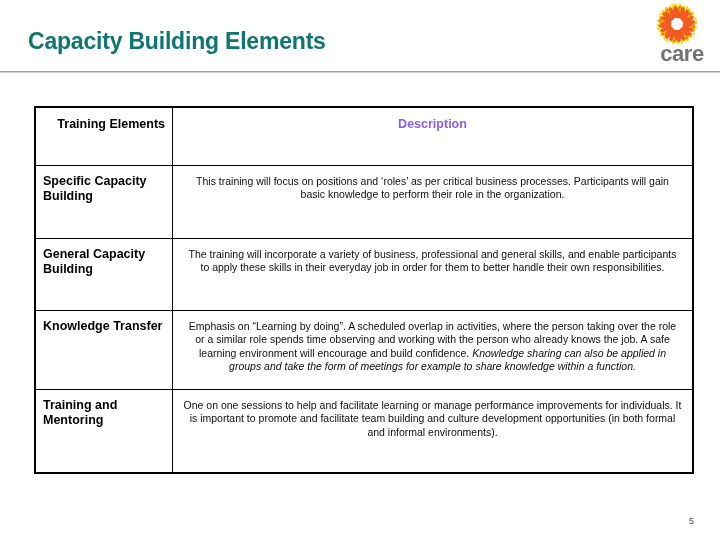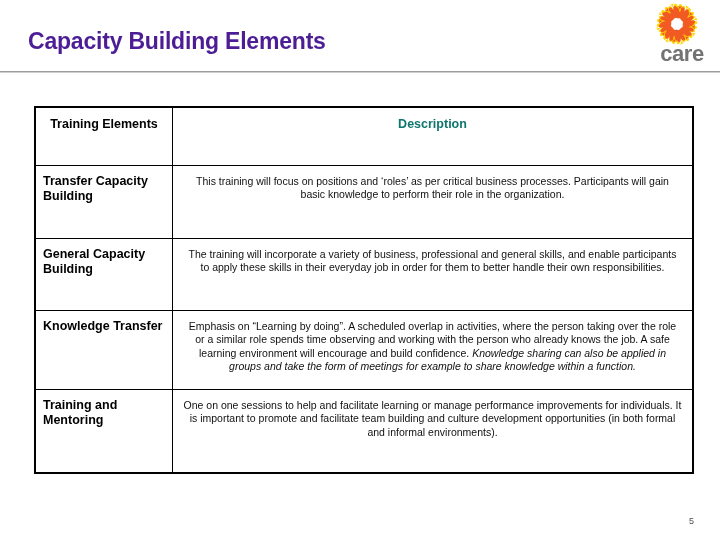--- a/index.html
+++ b/index.html
@@ -22,21 +22,21 @@
     top: 0;
     width: 720px;
     height: 73px;
   }
   #page-title {
     position: absolute;
     left: 28px;
     top: 28px;
     font-size: 23px;
     font-weight: bold;
-    color: #4c1d95;
+    color: #0f766e;
     letter-spacing: -0.2px;
     white-space: nowrap;
   }
   #header-rule {
     position: absolute;
     left: 0;
     top: 71px;
     width: 720px;
     height: 2px;
     background: linear-gradient(to bottom, #9d9d9d 0 1px, #cfcfcf 1px 2px);
@@ -102,28 +102,28 @@
     padding: 9px 10px 6px 10px;
   }
 
   th .cell-inner {
     padding-top: 9px;
   }
 
   .th-element {
     font-size: 12.5px;
     font-weight: bold;
-    text-align: center;
+    text-align: right;
     color: #000;
   }
   .th-desc {
     font-size: 12.5px;
     font-weight: bold;
     text-align: center;
-    color: #0f766e;
+    color: #8b5cf6;
   }
 
   .element-name {
     font-size: 12.5px;
     font-weight: bold;
     line-height: 15px;
     color: #000;
   }
   .desc-text {
     font-size: 10.5px;
@@ -233,21 +233,21 @@
       <th>
         <div class="cell-inner th-element">Training Elements</div>
       </th>
       <th>
         <div class="cell-inner th-desc">Description</div>
       </th>
     </tr>
 
     <tr class="row-1">
       <td>
-        <div class="cell-inner element-name">Transfer Capacity Building</div>
+        <div class="cell-inner element-name">Specific Capacity Building</div>
       </td>
       <td>
         <div class="desc-inner desc-text"><span>This training will focus on positions and ‘roles’ as per critical business processes. Participants will gain basic knowledge to perform their role in the organization.</span><span class="em"></span></div>
       </td>
     </tr>
 
     <tr class="row-2">
       <td>
         <div class="cell-inner element-name">General Capacity Building</div>
       </td>

